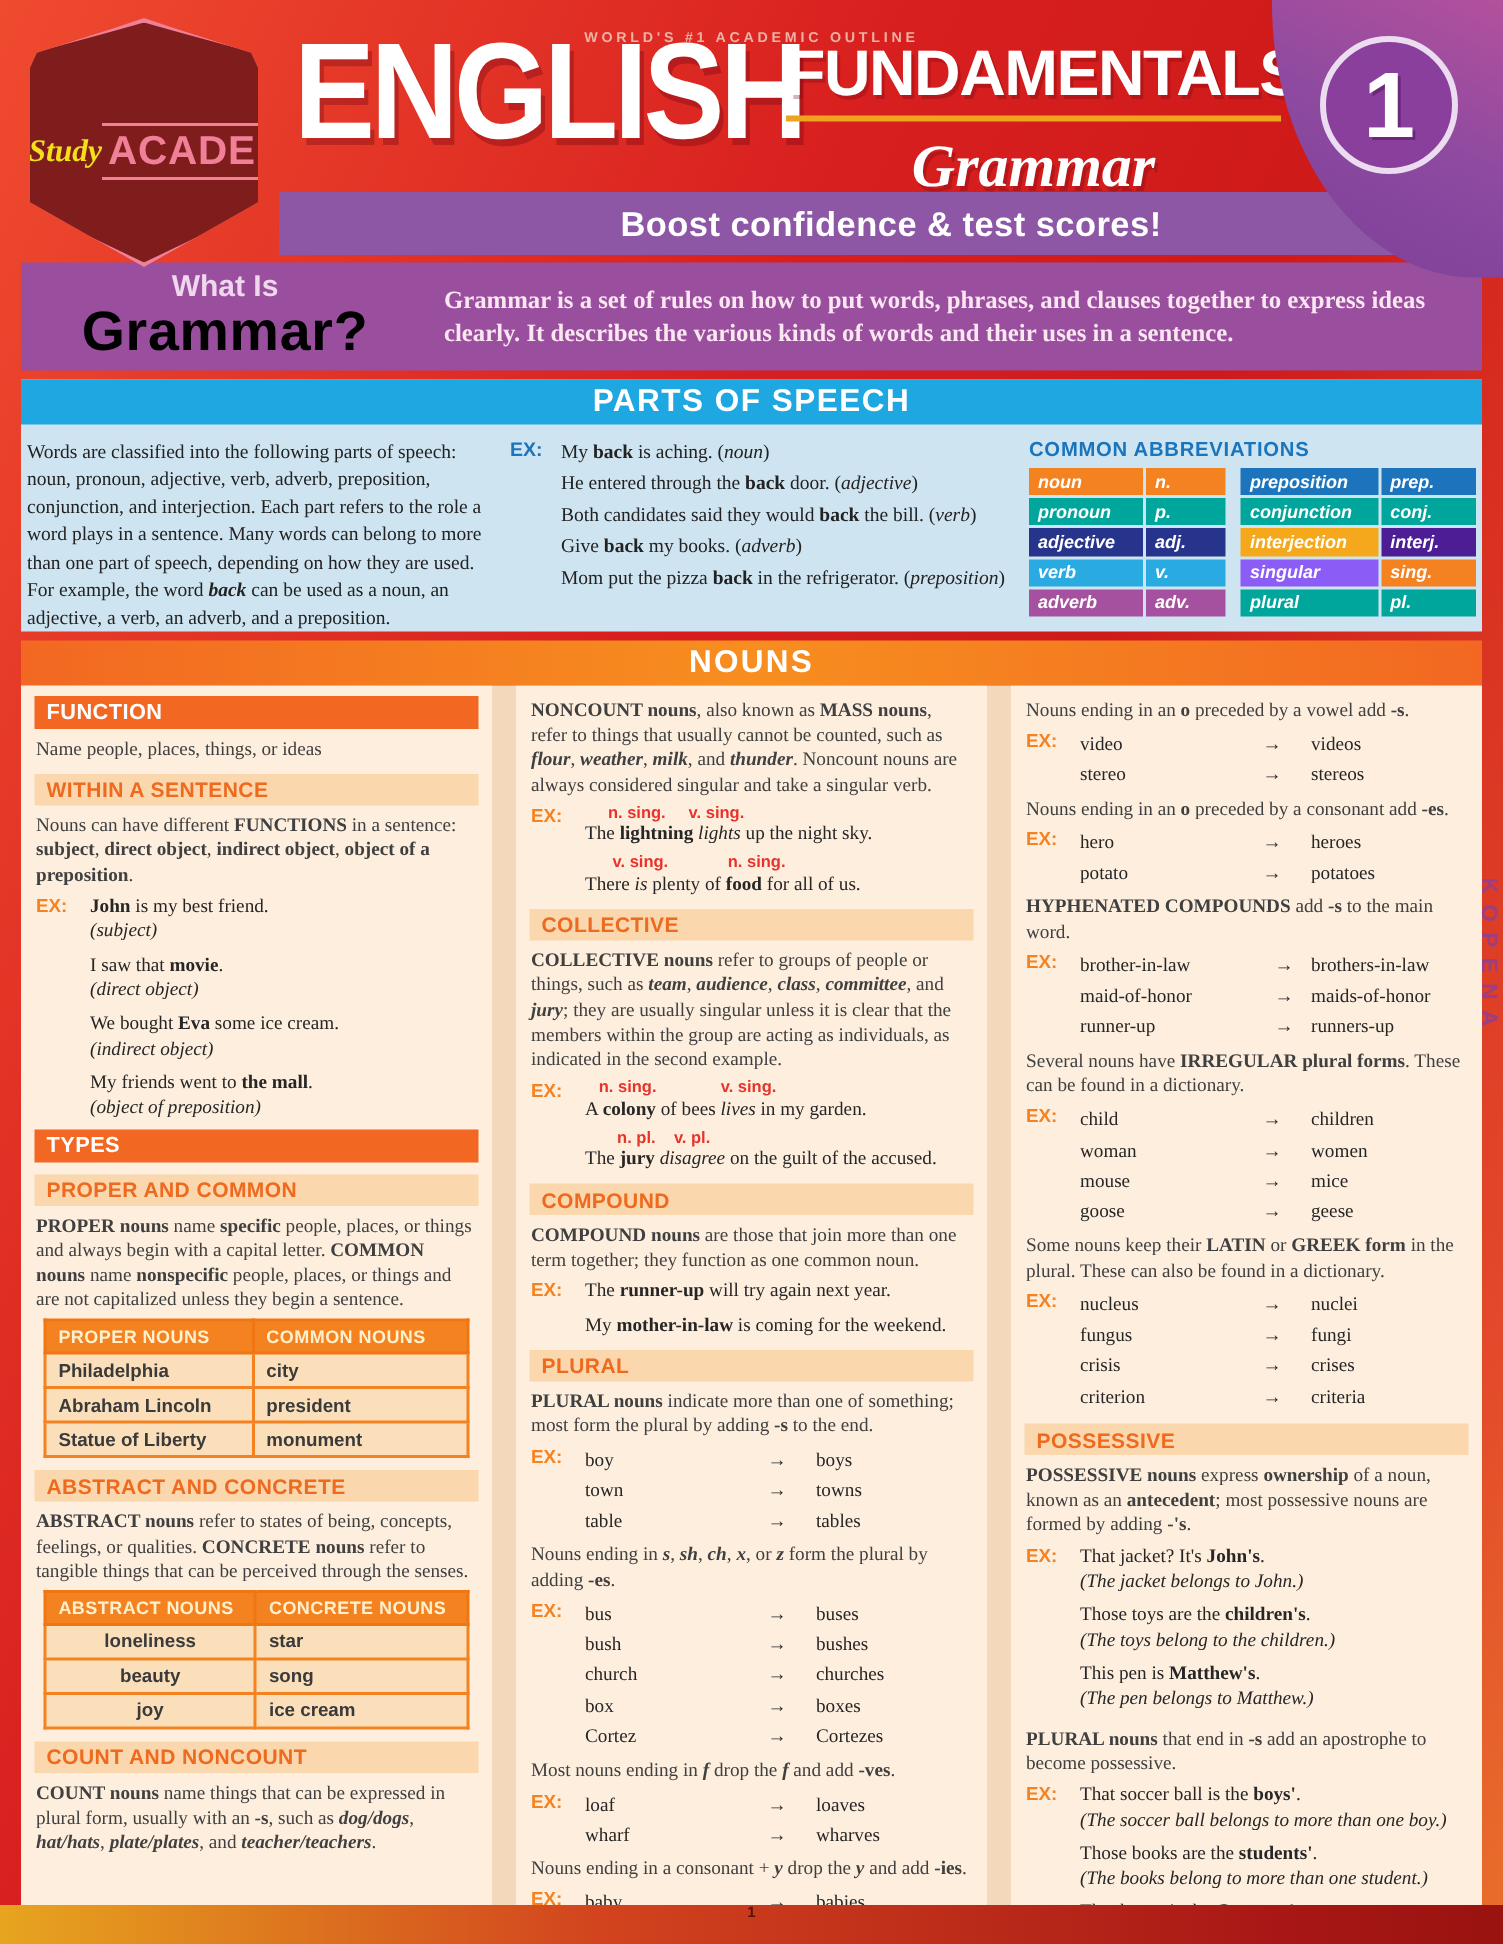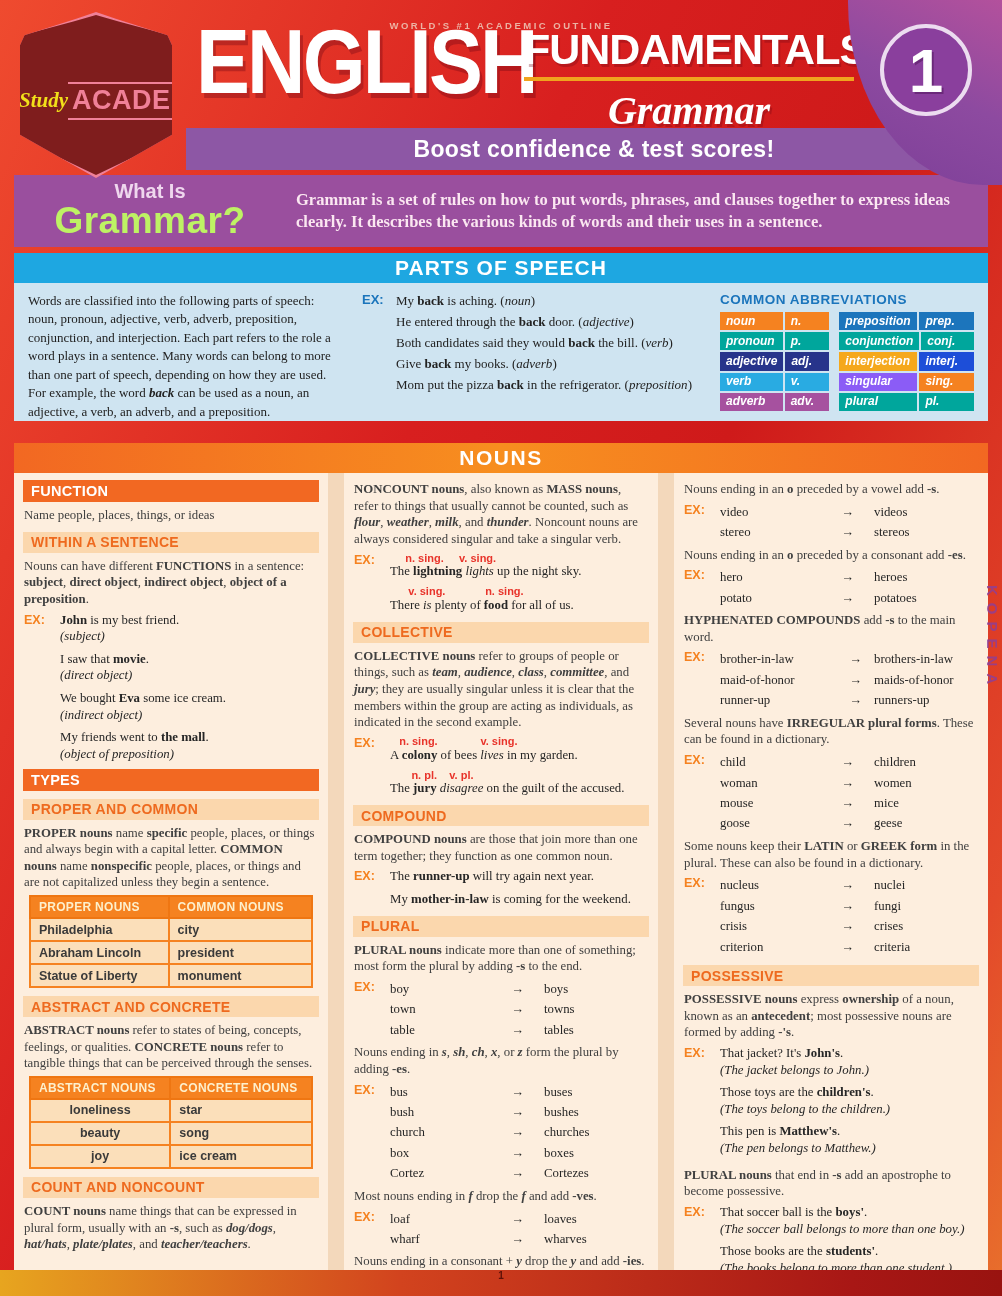--- a/index.html
+++ b/index.html
@@ -25,42 +25,42 @@
   .sub-italic{font-family:"Liberation Serif",serif;font-style:italic;font-weight:bold;font-size:40px;color:#fff;margin-top:6px;text-shadow:2px 3px 0 rgba(110,5,20,.3)}
   .blob{position:absolute;right:-26px;top:-30px;width:180px;height:215px;background:linear-gradient(205deg,#c0539b 0%,#8d4aa0 55%,#7c3f98 100%);border-radius:0 0 0 75% / 0 0 0 85%;z-index:4}
   .num-circle{position:absolute;right:30px;top:24px;width:92px;height:92px;border-radius:50%;background:#8a3f9d;border:4px solid #ecdcf0;display:flex;align-items:center;justify-content:center;z-index:5}
   .num-circle span{color:#fff;font-size:62px;font-weight:bold;text-shadow:2px 2px 0 rgba(60,10,70,.4)}
   .banner{position:absolute;left:186px;right:0;bottom:0;height:42px;background:#8d57a5;display:flex;align-items:center;justify-content:center;z-index:3}
   .banner span{color:#fff;font-weight:bold;font-size:23px;letter-spacing:.3px}
   
   .whatis{margin:5px 14px 0;height:72px;background:#9a4f9e;display:flex;align-items:center;padding:4px 26px;gap:36px}
   .wt{width:220px;text-align:center;line-height:1.05}
   .wt-small{font-size:20px;font-weight:bold;color:#efd7ee}
-  .wt-big{font-size:37px;font-weight:bold;color:#bef264;letter-spacing:.5px}
+  .wt-big{font-size:37px;font-weight:bold;color:#000000;letter-spacing:.5px}
   .wt-def{flex:1;color:#fbe7f1;font-family:"Liberation Serif",serif;font-weight:bold;font-size:16.5px;line-height:1.35}
   
   .pos{margin:6px 14px 0;background:#cfe4f1}
   .pos-header{height:30px;background:#1ea7e1;display:flex;align-items:center;justify-content:center}
   .pos-header span{color:#fff;font-weight:bold;font-size:21px;letter-spacing:1px}
-  .pos-body{display:flex;height:138px;padding:9px 14px;gap:28px;overflow:hidden}
+  .pos-body{display:flex;height:138px;padding:9px 4px;gap:16px;overflow:hidden}
   .serif{font-family:"Liberation Serif",serif;color:#222}
   .pos-intro{width:306px;font-size:13px;line-height:1.42}
   .pos-ex{width:330px;display:flex;gap:8px}
   .bluetag{color:#1b75bc;font-weight:bold;font-size:13px;flex:0 0 26px}
   .pos-ex-list{flex:1;font-size:13px;line-height:1.38}
   .pos-ex-list div{margin-bottom:3px}
   .abbr{flex:1}
   .abbr-title{color:#1b75bc;font-weight:bold;font-size:13.5px;letter-spacing:.5px;margin-bottom:5px}
   .abbr-grid{display:grid;grid-template-rows:repeat(5,auto);grid-auto-flow:column;column-gap:10px;row-gap:2px}
   .abbr-item{display:flex;gap:2px}
   .abbr-item span{color:#fff;font-weight:bold;font-style:italic;font-size:12px;padding:2.5px 6px;line-height:1.1}
   .abbr-term{flex:1.55}
   .abbr-ab{flex:1}
   
-  .nouns{margin:22px 14px 0}
+  .nouns{margin:6px 14px 0}
   .nouns-banner{height:30px;background:linear-gradient(90deg,#f26822,#f78e1f 50%,#f26822);display:flex;align-items:center;justify-content:center}
   .nouns-banner span{color:#fff;font-weight:bold;font-size:21px;letter-spacing:1.5px}
   .nouns-cols{display:flex;height:813px;background:#f3d8bb;gap:16px;overflow:hidden}
   .ncol{flex:1;background:#fdeede;padding:2px 9px 6px;overflow:hidden}
   .h1{background:#f26822;color:#fff;font-weight:bold;font-size:14.5px;padding:3px 8px;margin:5px 0 5px;letter-spacing:.3px}
   .h2{background:#fbd7ad;color:#ee6a1f;font-weight:bold;font-size:14px;padding:2.5px 8px;margin:8px 0 5px;letter-spacing:.3px}
   .txt{font-family:"Liberation Serif",serif;font-size:12.8px;line-height:1.3;color:#404040;margin:2px 1px 4px}
   .exwrap{position:relative;padding-left:37px;margin:2px 0 4px}
   .extag{position:absolute;left:1px;top:1px;color:#f58220;font-weight:bold;font-size:12.5px}
   .ex-item{font-family:"Liberation Serif",serif;font-size:12.8px;line-height:1.3;margin-bottom:6px;color:#262626}
@@ -196,21 +196,21 @@
               <span class="abbr-ab" style="background: rgb(28, 117, 188);">prep.</span>
             </div>
 
             <div class="abbr-item">
               <span class="abbr-term" style="background: rgb(0, 166, 156);">conjunction</span>
               <span class="abbr-ab" style="background: rgb(0, 166, 156);">conj.</span>
             </div>
 
             <div class="abbr-item">
               <span class="abbr-term" style="background: rgb(245, 168, 28);">interjection</span>
-              <span class="abbr-ab" style="background: #1d4ed8;">interj.</span>
+              <span class="abbr-ab" style="background: #4c1d95;">interj.</span>
             </div>
 
             <div class="abbr-item">
               <span class="abbr-term" style="background: #8b5cf6; font-style: italic;">singular</span>
               <span class="abbr-ab" style="background: rgb(245, 130, 32);">sing.</span>
             </div>
 
             <div class="abbr-item">
               <span class="abbr-term" style="background: rgb(0, 166, 156);">plural</span>
               <span class="abbr-ab" style="background: rgb(0, 166, 156);">pl.</span>

